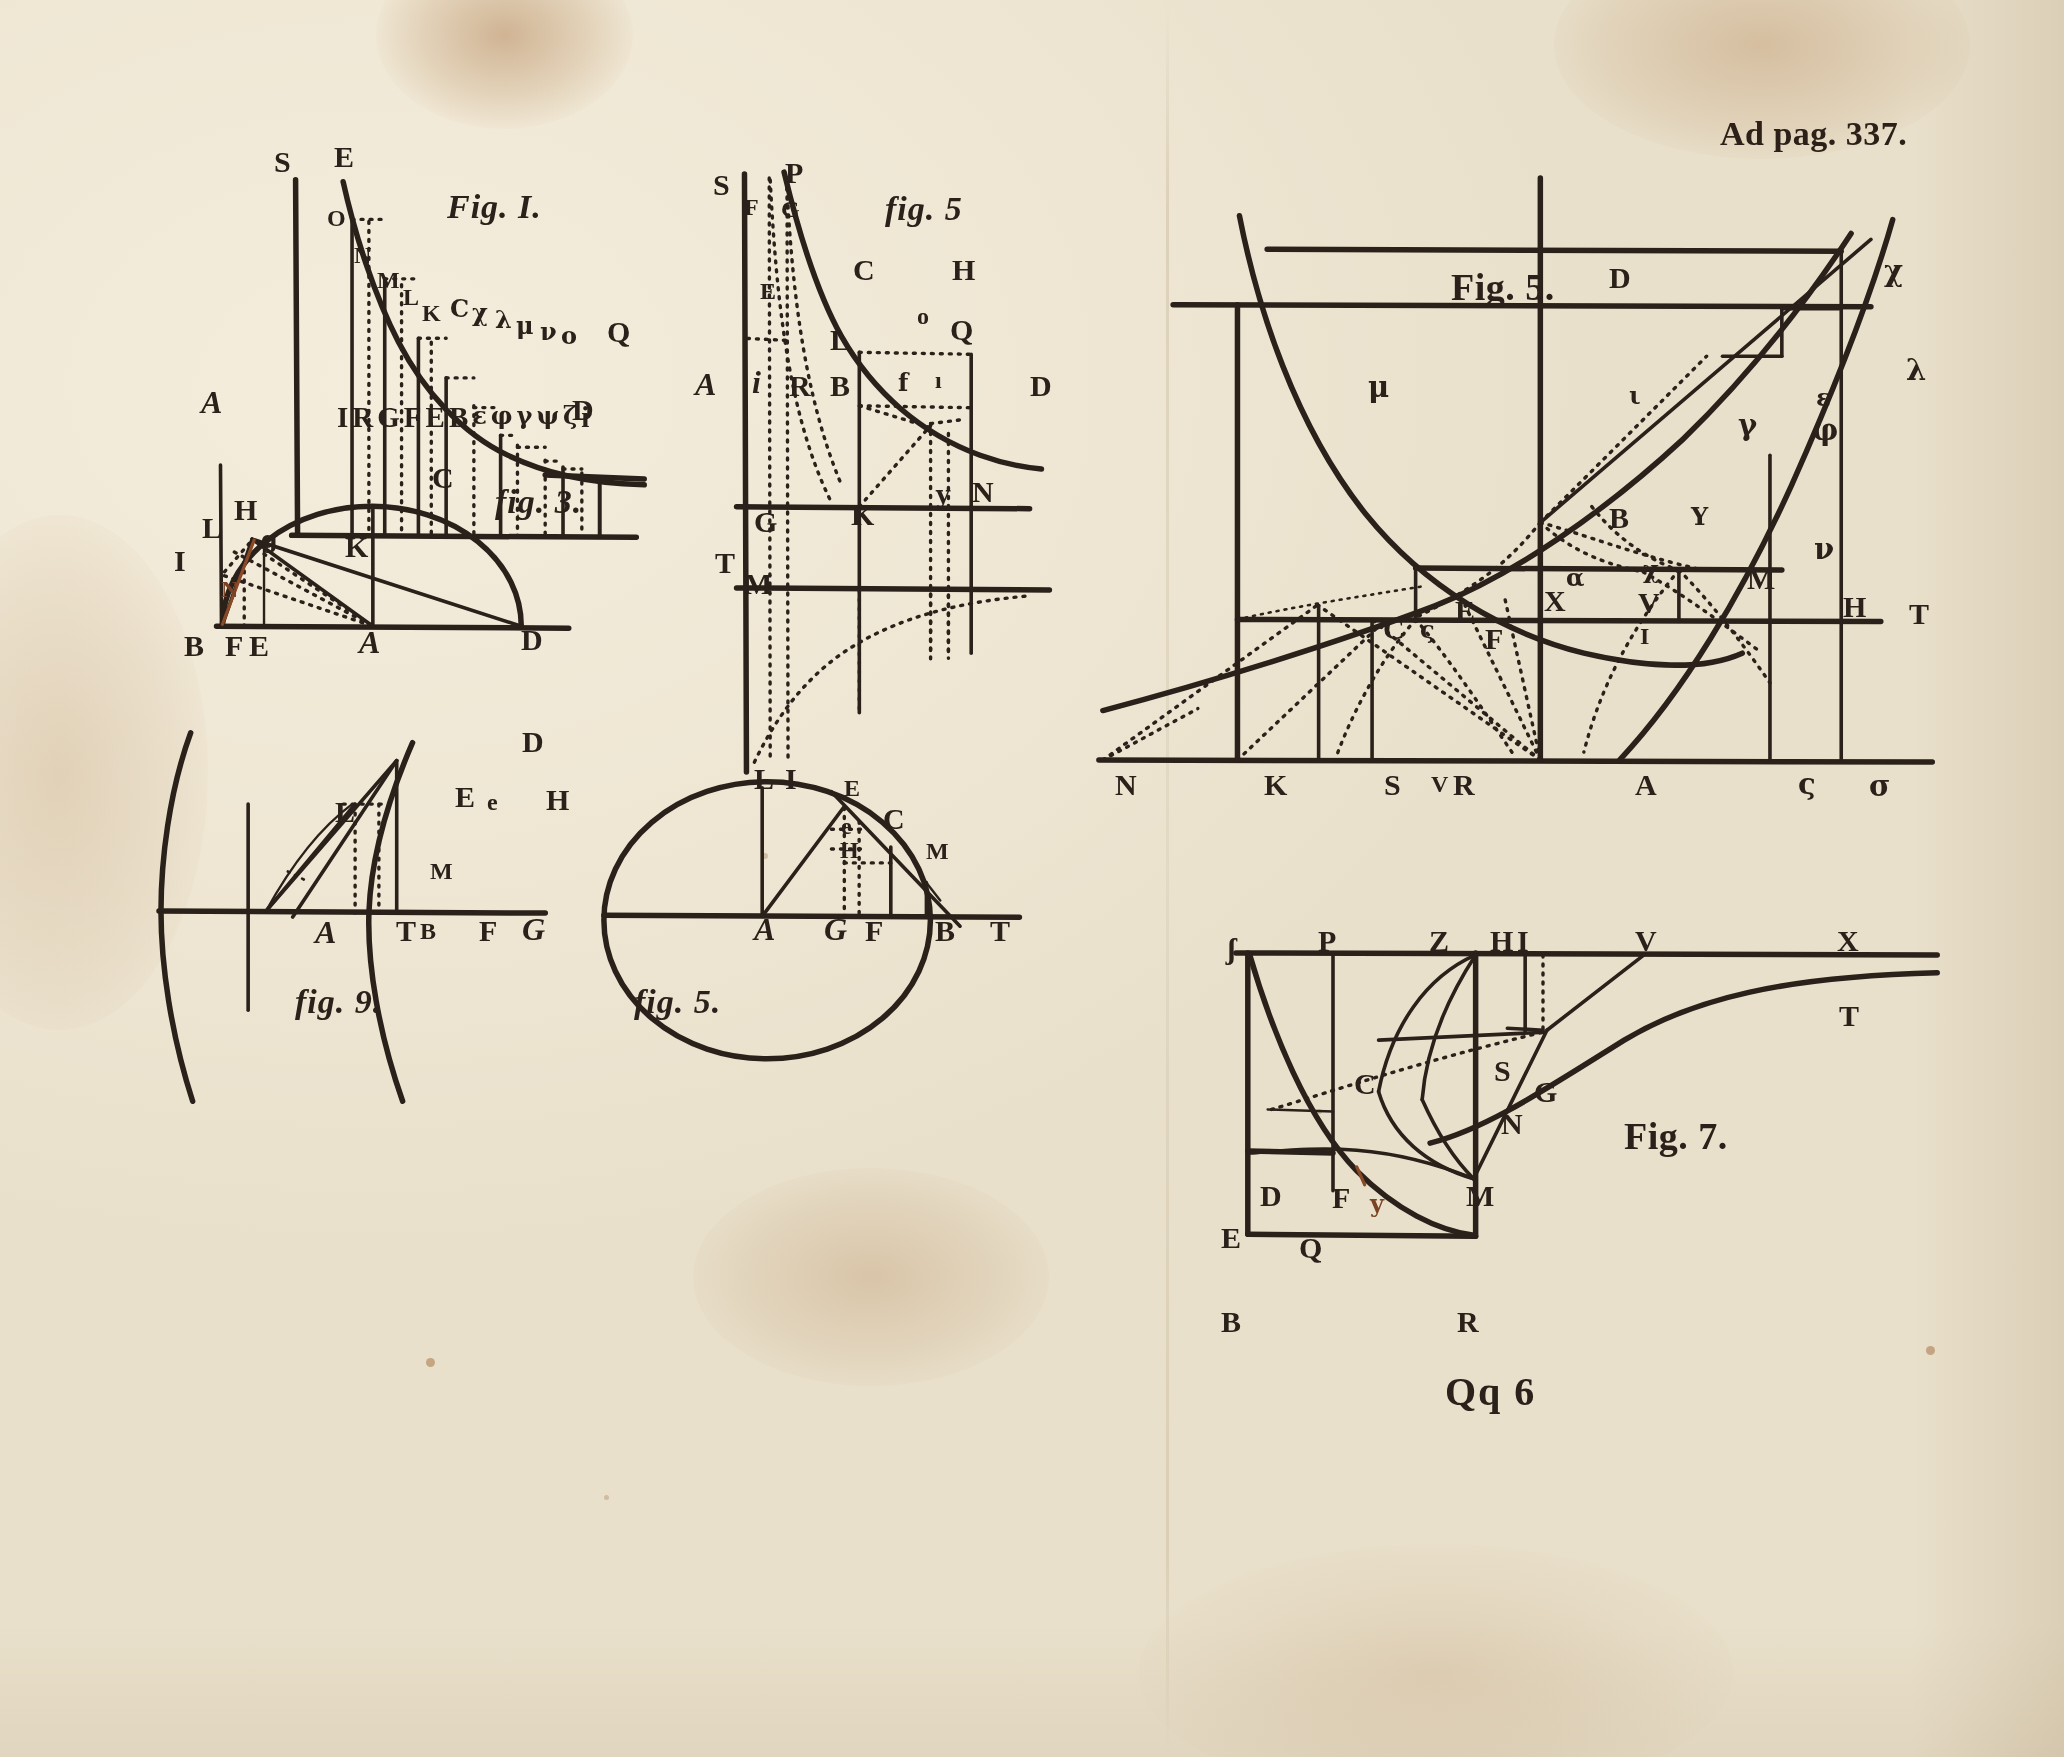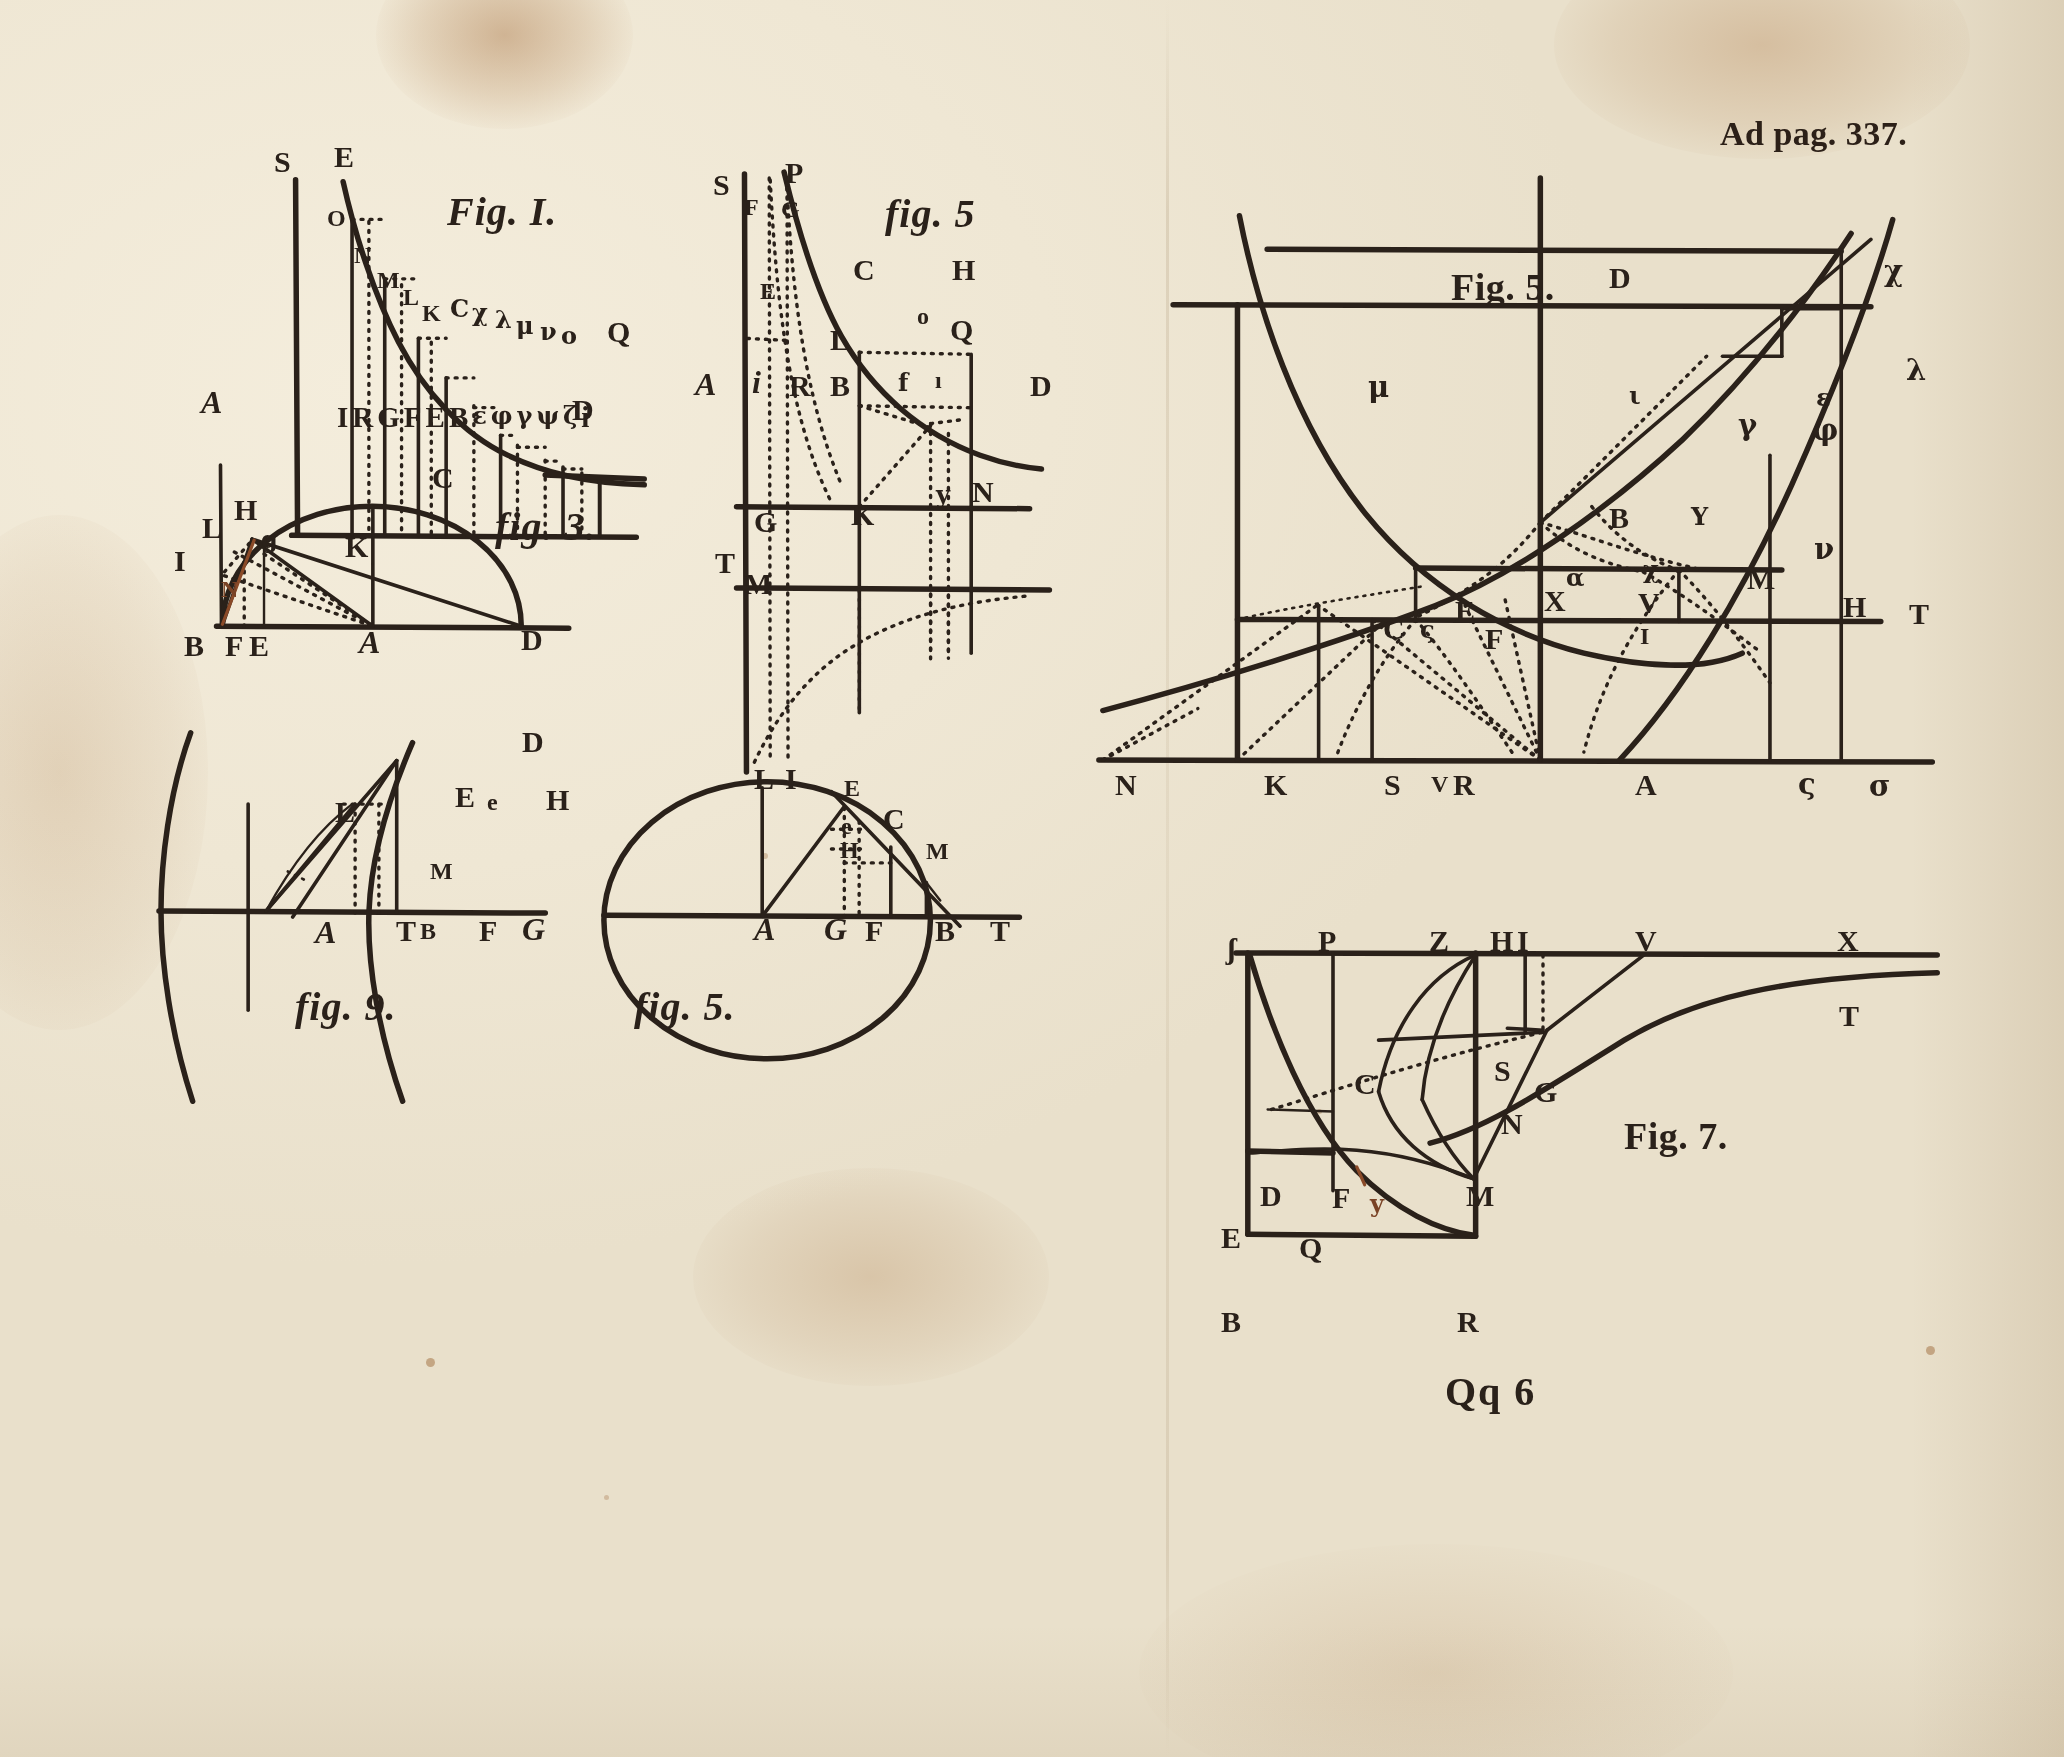--- a/index.html
+++ b/index.html
@@ -103,21 +103,21 @@
   .fig-cap {
     position: absolute;
     color: #2a211a;
     font-family: "Liberation Serif", serif;
     font-weight: 700;
     white-space: nowrap;
     user-select: none;
   }
   .cap-script {
     font-style: italic;
-    font-size: 40px;
+    font-size: 34px;
     letter-spacing: 1px;
   }
   .cap-roman {
     font-size: 38px;
     letter-spacing: 0.5px;
   }
   .header-note {
     position: absolute;
     font-family: "Liberation Serif", serif;
     font-weight: 700;
@@ -340,21 +340,21 @@
 
     <path class="ink ink-thin" d="M 92 90 L 92 173"></path>
 
     <path class="ink-dot" d="M 72 108 L 72 173"></path>
 
     <path class="ink-red" d="M 50 171 L 82 86"></path>
 
     <path class="ink ink-thin" d="M 202 110 L 202 110"></path>
   </svg>
 
-  <div class="fig-cap cap-script" style="left:495px; top:503px;font-style:italic;">fig. 3.</div>
+  <div class="fig-cap cap-script" style="left:495px; top:483px;font-style:italic;">fig. 3.</div>
 
   <div class="lbl lbl-pt" style="left:432px; top:463px;">C</div>
   <div class="lbl lbl-pt" style="left:234px; top:495px;">H</div>
   <div class="lbl lbl-pt" style="left:202px; top:513px;">L</div>
   <div class="lbl lbl-pt" style="left:174px; top:546px;">I</div>
   <div class="lbl lbl-gk-s" style="left:261px; top:528px;">g</div>
   <div class="lbl lbl-pt-s" style="left:221px; top:577px; color:#7a4326;">N</div>
   <div class="lbl lbl-pt" style="left:345px; top:532px;">K</div>
   <div class="lbl lbl-pt" style="left:184px; top:631px;">B</div>
   <div class="lbl lbl-pt" style="left:225px; top:631px;">F</div>

